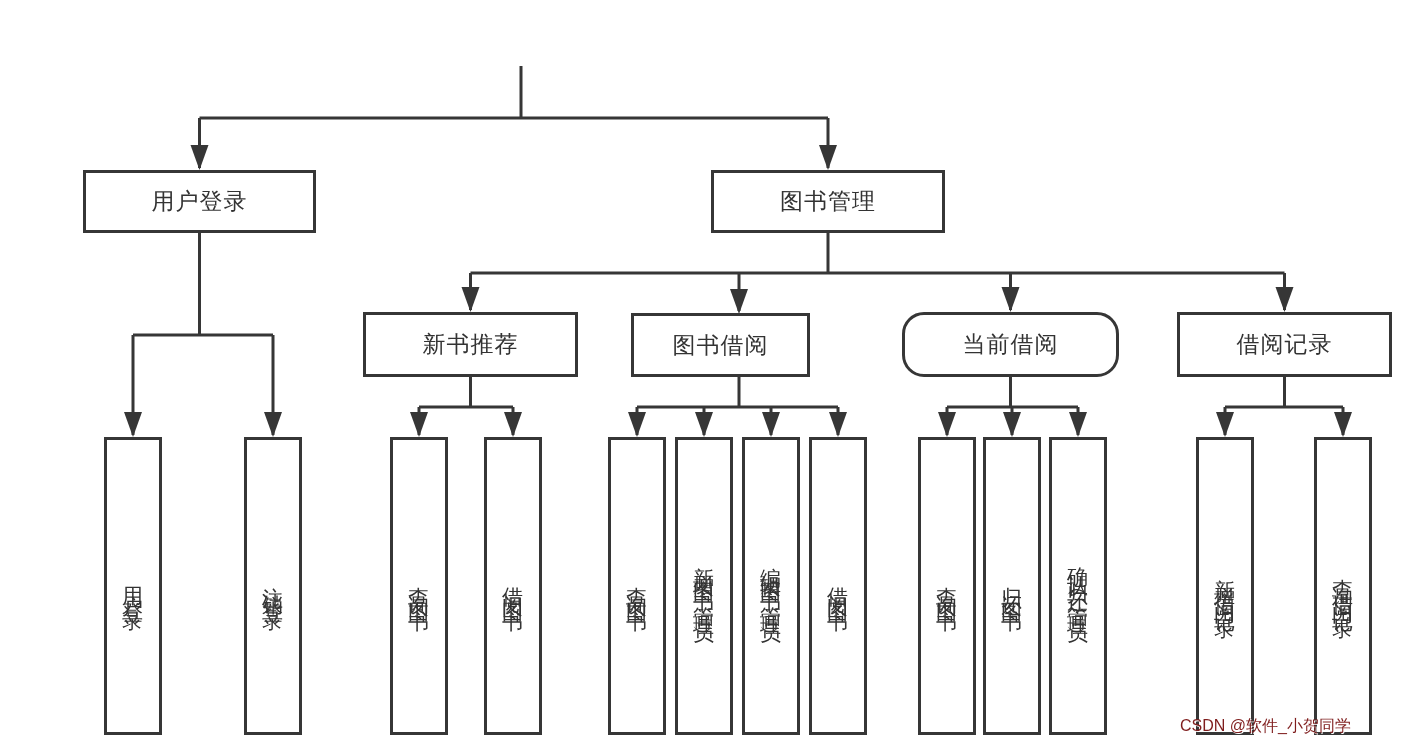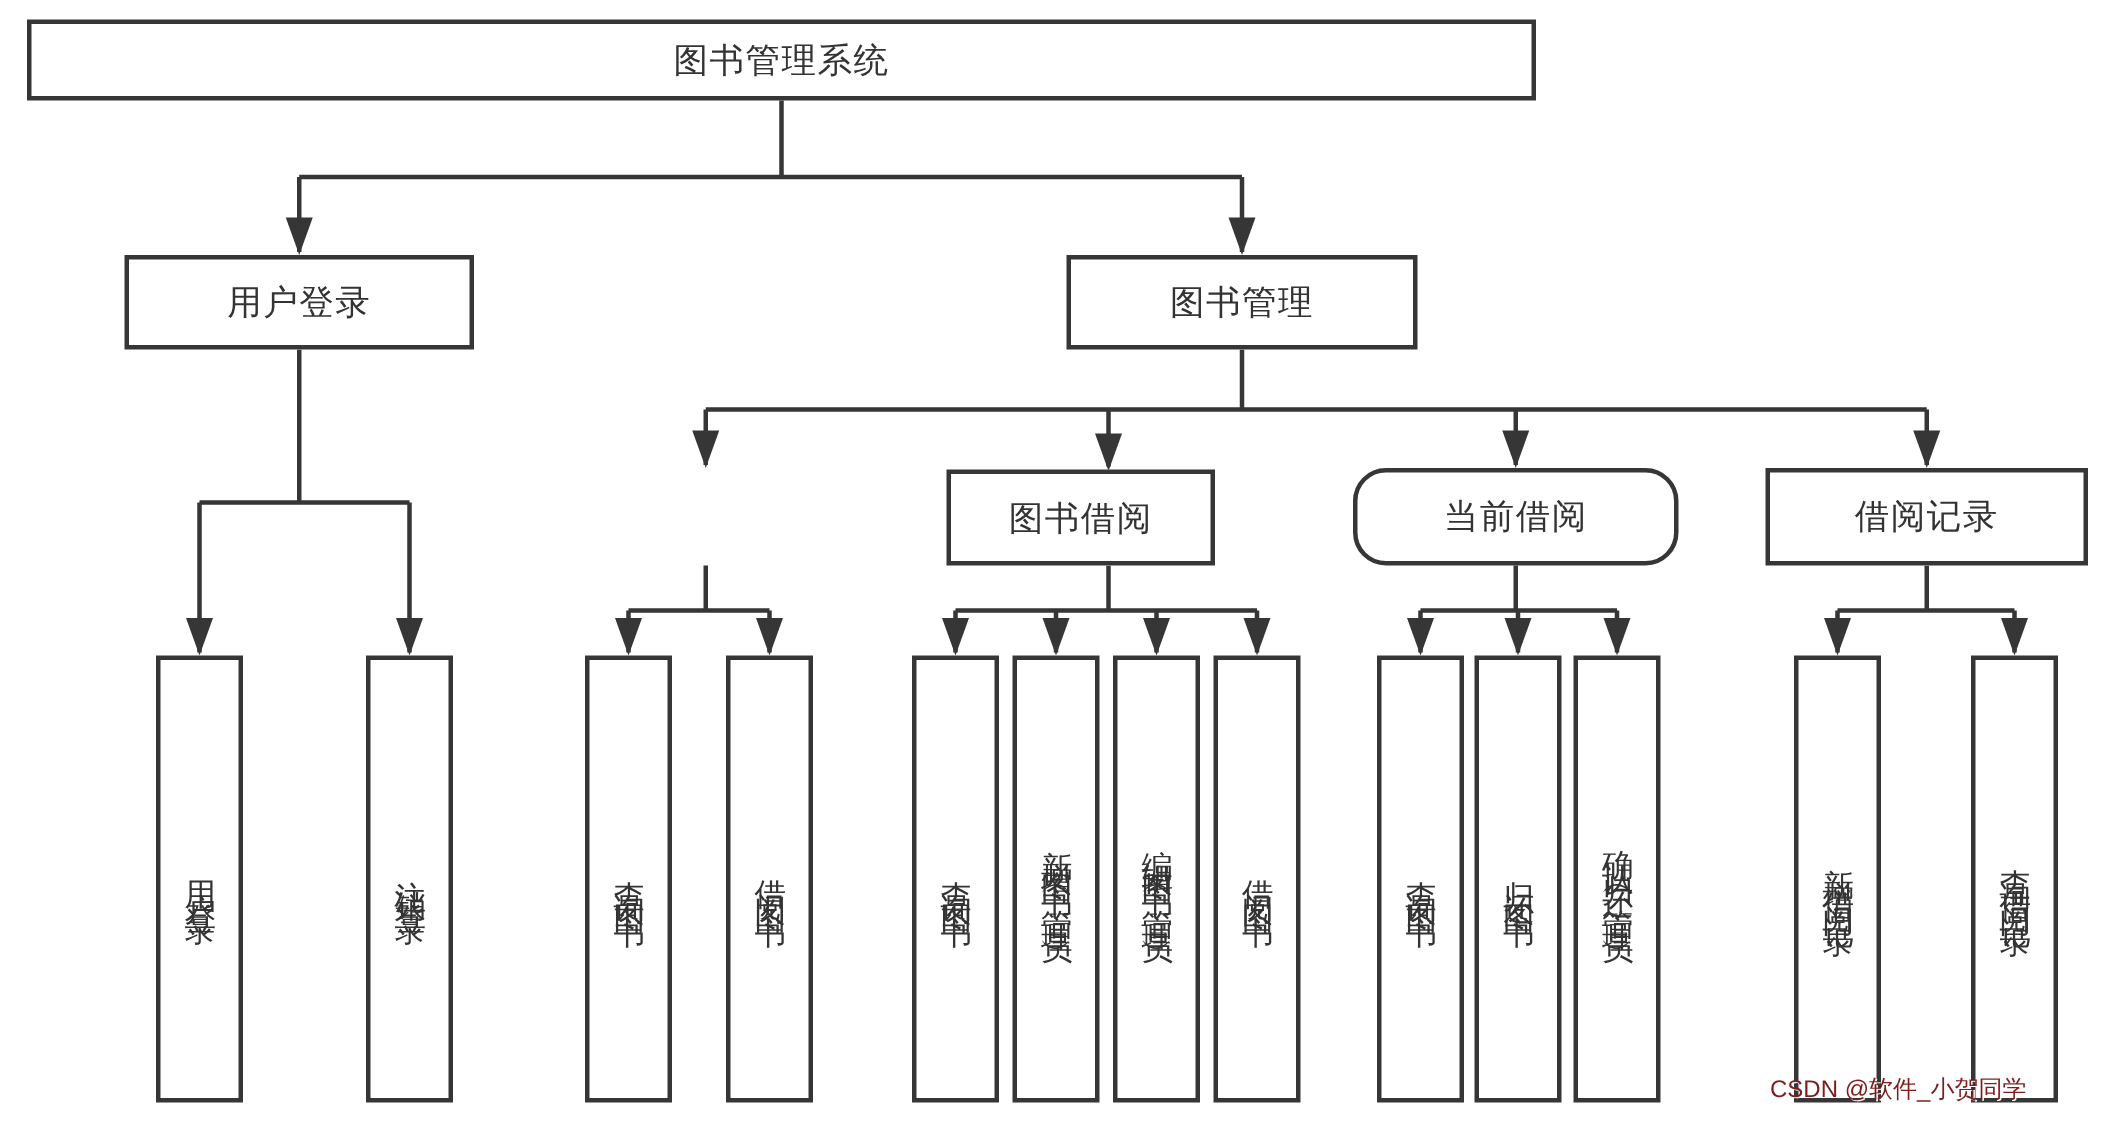--- a/index.html
+++ b/index.html
@@ -85,31 +85,31 @@
       <path d="M762 412 L780 412 L771 437 Z"></path>
       <path d="M829 412 L847 412 L838 437 Z"></path>
       <path d="M938 412 L956 412 L947 437 Z"></path>
       <path d="M1003 412 L1021 412 L1012 437 Z"></path>
       <path d="M1069 412 L1087 412 L1078 437 Z"></path>
       <path d="M1216 412 L1234 412 L1225 437 Z"></path>
       <path d="M1334 412 L1352 412 L1343 437 Z"></path>
     </g>
   </svg>
 
-  <div class="node hnode" style="left:18px; top:13px; width:1006px; height:54px;">
-    <span>图书管理系统</span>
-  </div>
 
   <div class="node hnode" style="left:83px; top:170px; width:233px; height:63px;">
     <span>用户登录</span>
   </div>
   <div class="node hnode" style="left:711px; top:170px; width:234px; height:63px;font-family:Liberation Mono, monospace;">
     <span>图书管理</span>
   </div>
 
+  <div class="node hnode" style="left:363px; top:312px; width:215px; height:65px;">
+    <span>新书推荐</span>
+  </div>
   <div class="node hnode" style="left:631px; top:313px; width:179px; height:64px;">
     <span>图书借阅</span>
   </div>
   <div class="node hnode" style="left:902px; top:312px; width:217px; height:65px;border-radius:22px;">
     <span>当前借阅</span>
   </div>
   <div class="node hnode" style="left:1177px; top:312px; width:215px; height:65px;">
     <span>借阅记录</span>
   </div>
 

